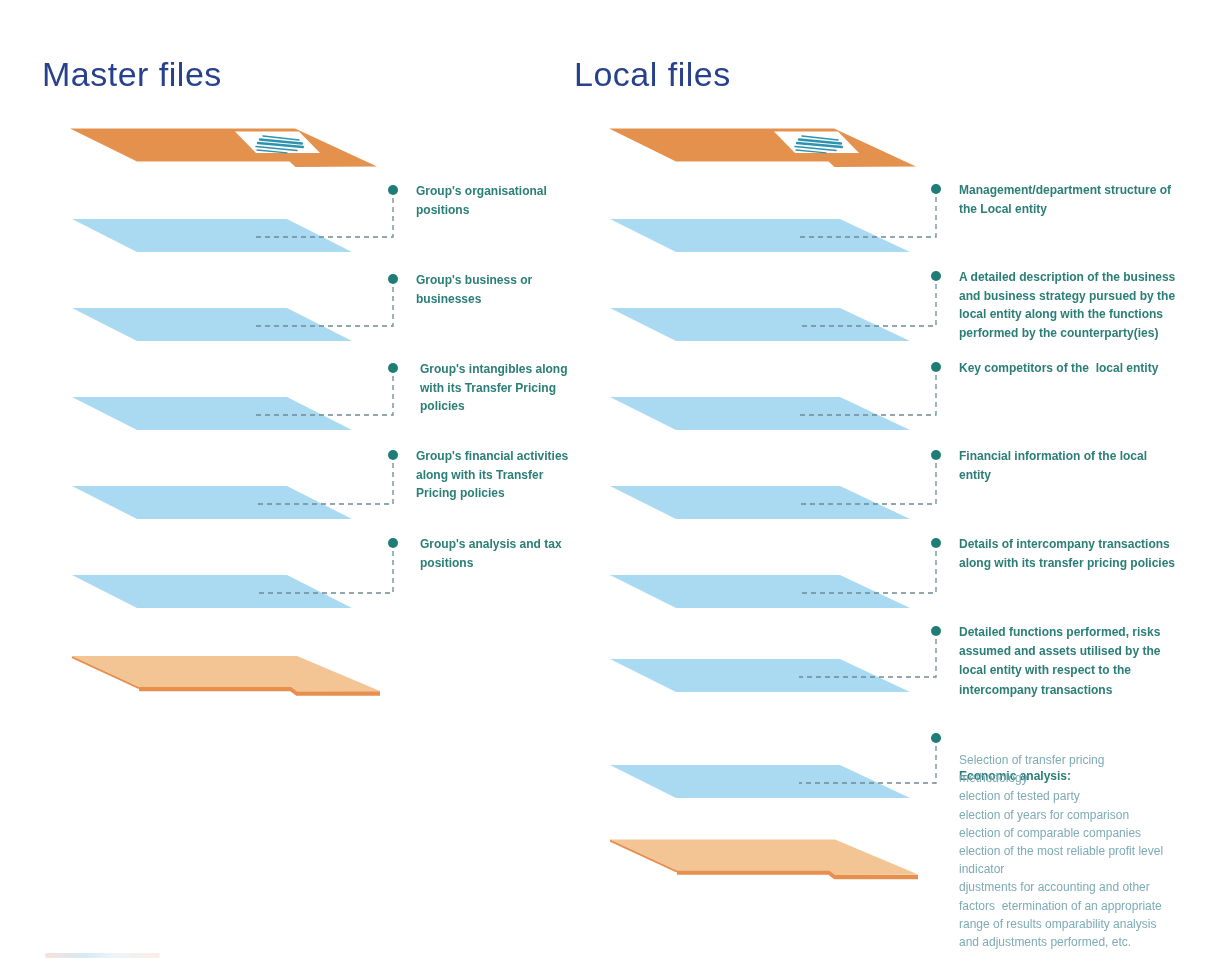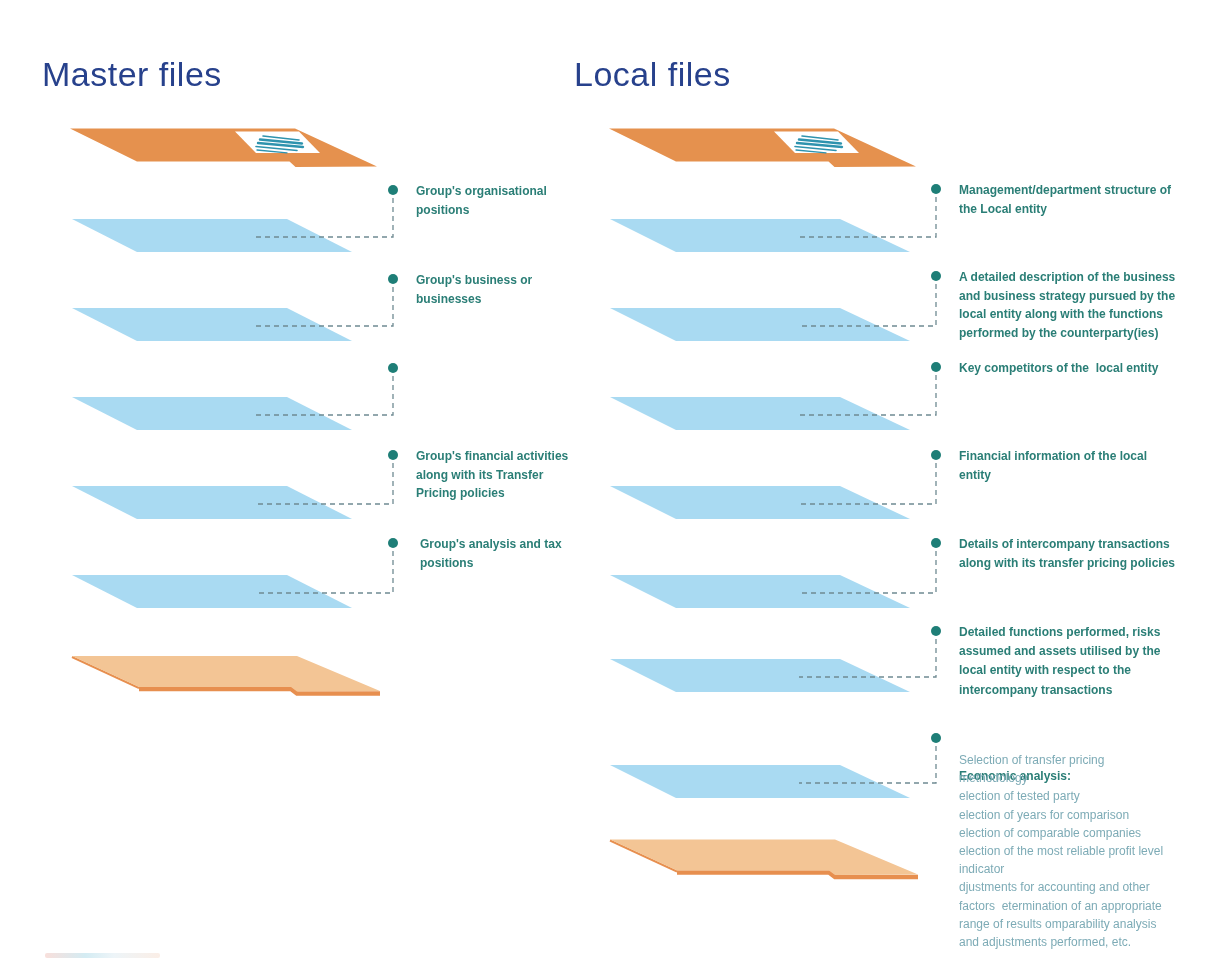--- a/index.html
+++ b/index.html
@@ -125,20 +125,23 @@
     <circle class="dot" cx="936" cy="738" r="5"></circle>
   </svg>
 
   <div class="col-title" style="left:42px;">Master files</div>
   <div class="col-title" style="left:574px;">Local files</div>
 
   <div class="note" style="left:416px; top:182px;">Group's organisational
 positions</div>
   <div class="note" style="left:416px; top:271px;">Group's business or
 businesses</div>
+  <div class="note" style="left:420px; top:360px;">Group's intangibles along
+with its Transfer Pricing
+policies</div>
   <div class="note" style="left:416px; top:447px;">Group's financial activities
 along with its Transfer
 Pricing policies</div>
   <div class="note" style="left:420px; top:535px;">Group's analysis and tax
 positions</div>
 
   <div class="note wide" style="left:959px; top:181px;">Management/department structure of
 the Local entity</div>
   <div class="note wide" style="left:959px; top:268px;">A detailed description of the business
 and business strategy pursued by the

